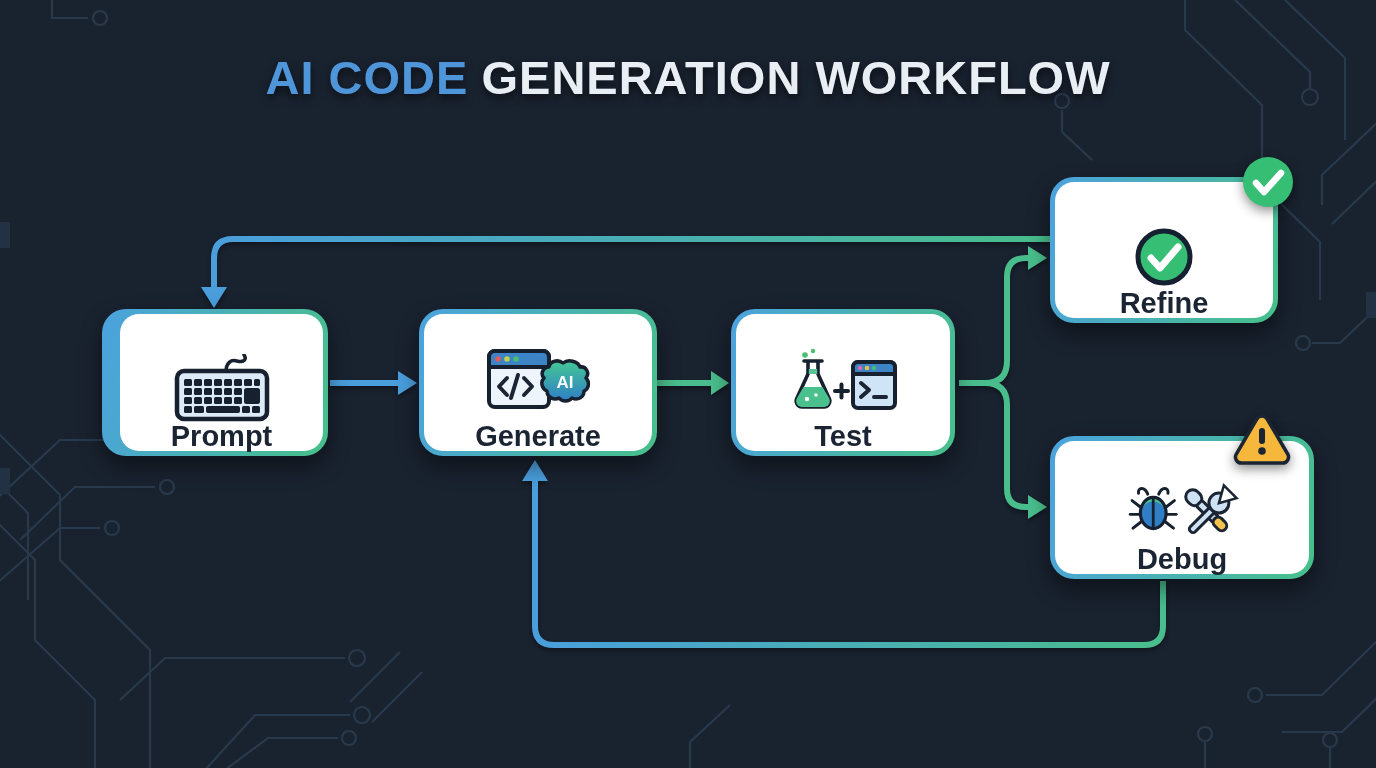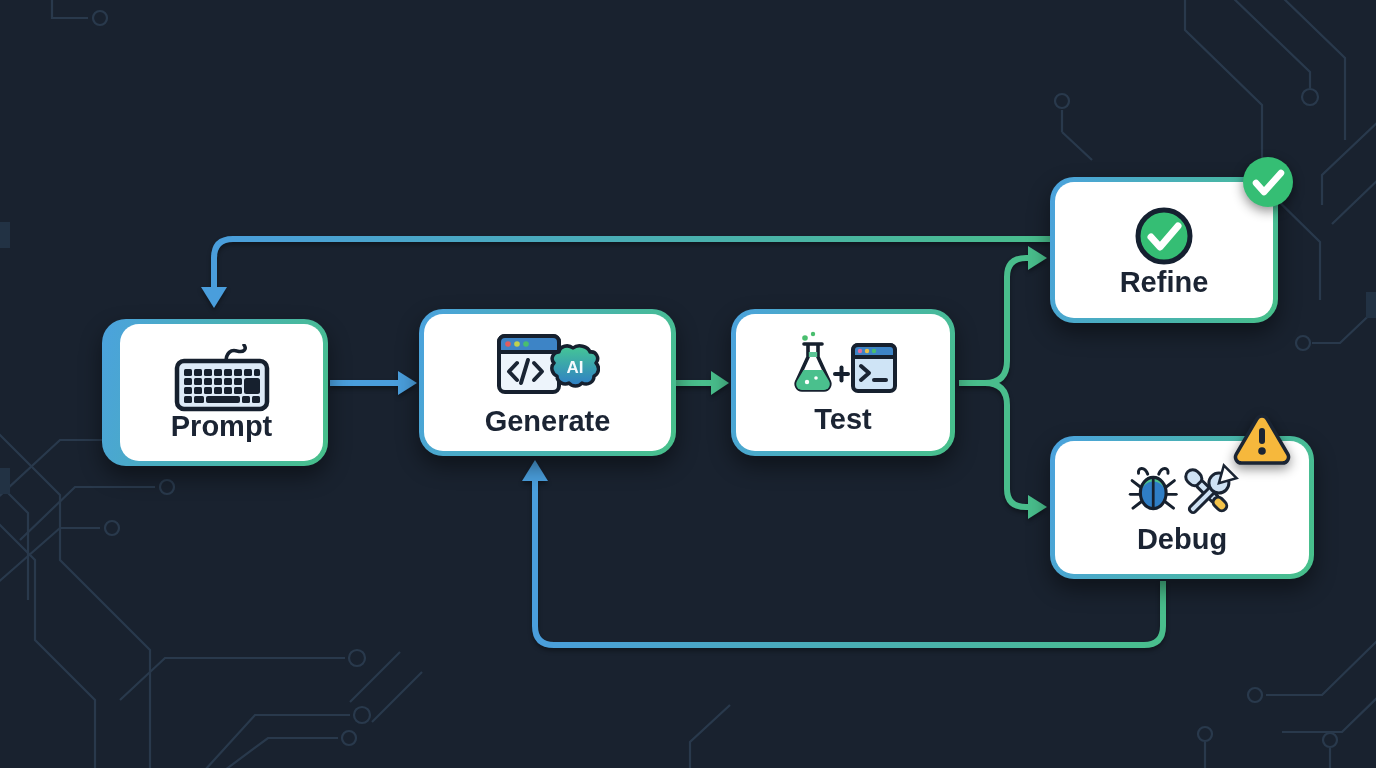--- a/index.html
+++ b/index.html
@@ -21,29 +21,29 @@
   }
   .title .hl{color:#4E95D9;}
   .title .rest{color:#E9EEF4;margin-left:.28em;}
   .node{
     position:absolute;border-radius:24px;padding:5px;box-sizing:border-box;
     background:linear-gradient(105deg,#4BA2DE 0%,#47C089 100%);
     box-shadow:0 10px 22px rgba(0,0,0,.45);
   }
   .node-inner{
     width:100%;height:100%;background:#ffffff;border-radius:19px;
-    display:flex;flex-direction:column;align-items:center;justify-content:center;
+    display:flex;flex-direction:column;align-items:center;justify-content:flex-end;
   }
   .node-label{
     font-size:29px;font-weight:800;color:#1B2433;line-height:1;
   }
   .node-icon{display:flex;align-items:center;justify-content:center;}
   .badge{position:absolute;filter:drop-shadow(0 4px 6px rgba(0,0,0,.45));}
-  .n-prompt  {left:102px;top:319px;width:226px;height:147px;padding-left:18px;}
-  .n-generate{left:419px;top:309px;width:257px;height:147px;}
+  .n-prompt  {left:102px;top:309px;width:226px;height:147px;padding-left:18px;}
+  .n-generate{left:419px;top:309px;width:238px;height:147px;}
   .n-test    {left:731px;top:309px;width:224px;height:147px;}
   .n-refine  {left:1050px;top:177px;width:228px;height:146px;}
   .n-debug   {left:1050px;top:436px;width:264px;height:143px;}
   .b-check  {left:1240px;top:154px;width:56px;height:56px;}
   .b-warn   {left:1232px;top:412px;width:60px;height:54px;}
 </style>
 </head>
 <body>
 
 <div class="stage">
@@ -132,20 +132,23 @@
       <path d="M1050 239 H233 Q214 239 214 258 V289" stroke="url(#lr)" stroke-width="6" fill="none" stroke-linejoin="round"></path>
       <polygon points="201,287 227,287 214,308" fill="#4A9EDC"></polygon>
     </g>
 
     <g>
       <path d="M1163 581 V626 Q1163 645 1144 645 H554 Q535 645 535 626 V479" stroke="url(#lr)" stroke-width="6" fill="none" stroke-linejoin="round"></path>
       <polygon points="522,481 548,481 535,460" fill="#4A9EDC"></polygon>
     </g>
   </svg>
 
+  <div class="title">
+    <span class="hl">AI CODE</span><span class="rest">GENERATION WORKFLOW</span>
+  </div>
 
   <div class="node n-prompt">
     <div class="node-inner">
       <span class="node-icon">
         <svg width="96" height="68" viewBox="0 0 96 68">
           <path d="M52 18 C52 9 57 5 63 7 C70 9 73 5 70 1" stroke="#16202E" stroke-width="3.5" fill="none" stroke-linecap="round"></path>
           <rect x="3" y="17" width="90" height="48" rx="7" fill="#DDEAF7" stroke="#16202E" stroke-width="4.5"></rect>
           <g fill="#16202E">
             <rect x="10" y="25" width="8" height="7" rx="1.5"></rect>
               <rect x="20" y="25" width="8" height="7" rx="1.5"></rect>

